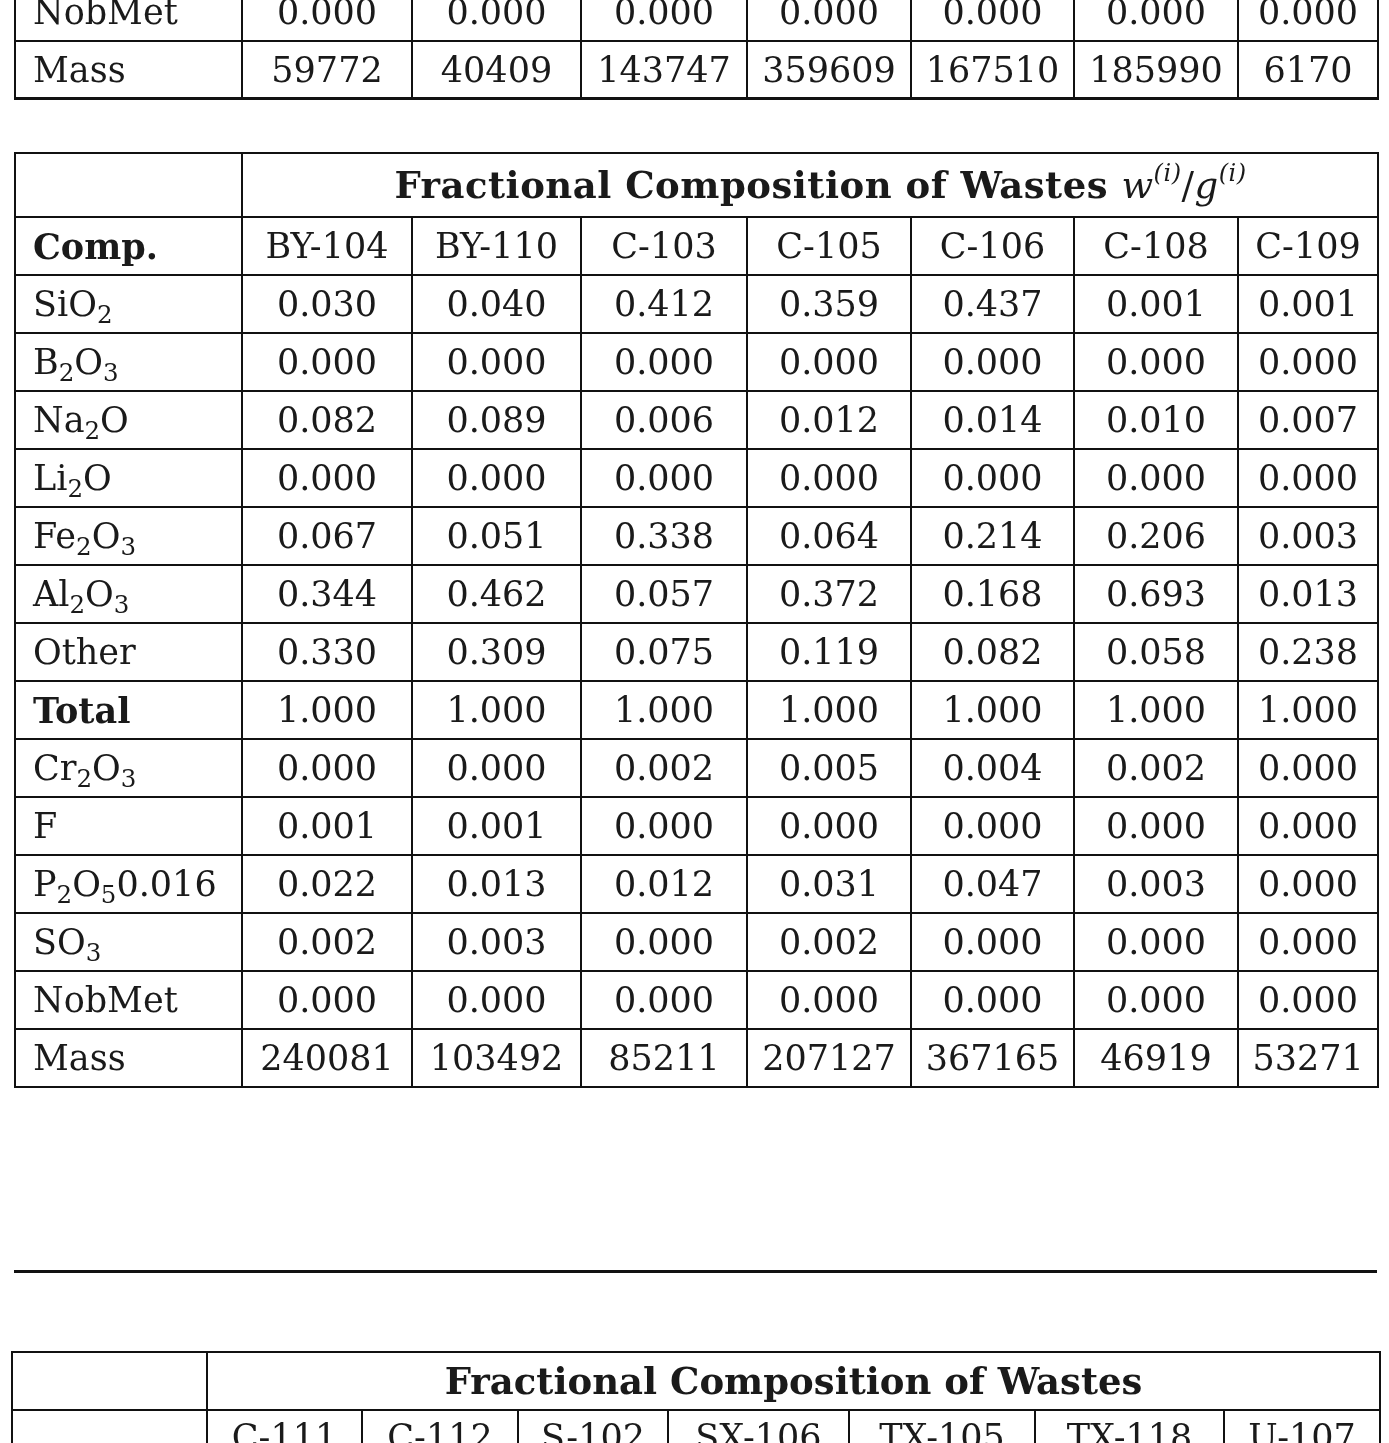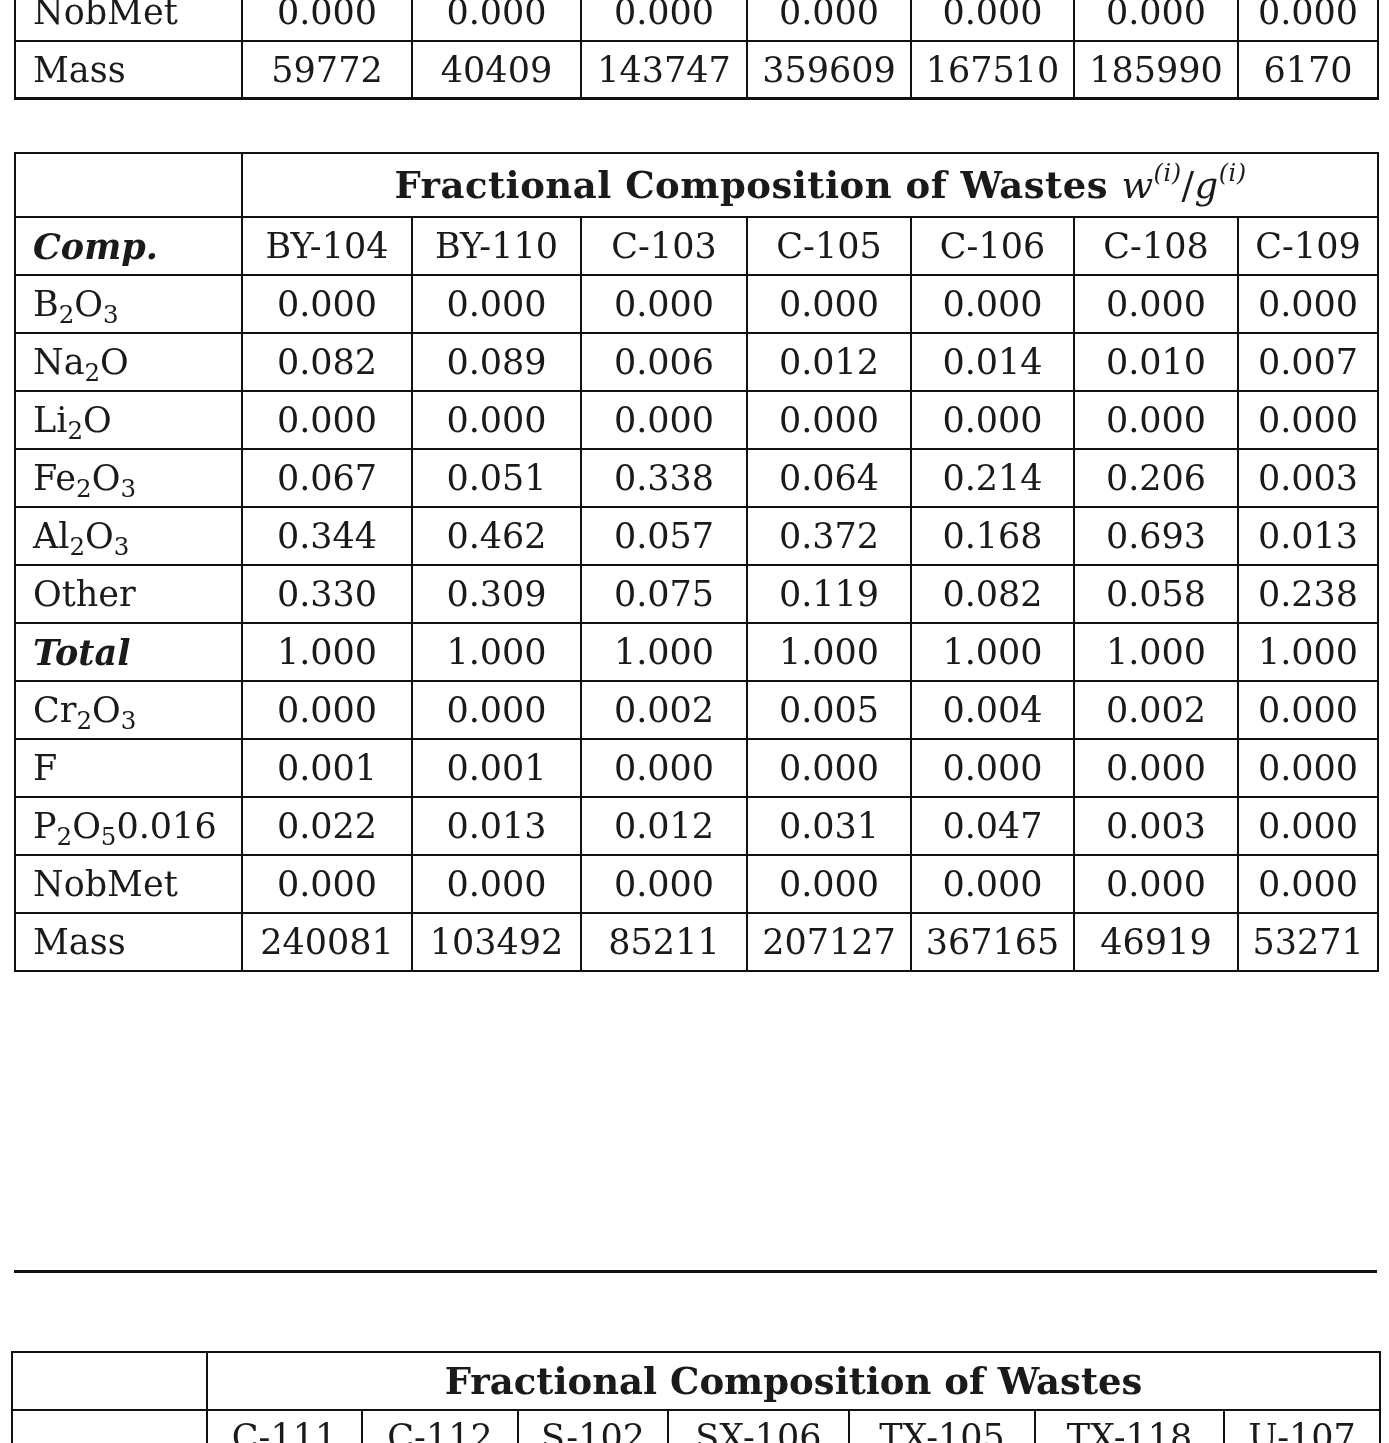--- a/index.html
+++ b/index.html
@@ -12,21 +12,21 @@
   td, th {
     border: 2px solid #111;
     font-size: 35px;
     font-weight: normal;
     padding: 0;
     text-align: center;
     white-space: nowrap;
     overflow: hidden;
   }
   td.lab { text-align: left; padding-left: 17px; }
-  .bold { font-weight: bold; font-style: italic; }
+  .bold { font-weight: bold; }
   sub { font-size: 0.7em; vertical-align: -0.3em; line-height: 0; }
   sup { font-size: 0.65em; vertical-align: 0.7em; line-height: 0; }
   .math { font-style: italic; }
   .rule { position: absolute; height: 3px; background: #111; }
 
   
   #t1 { left: 14px; top: -18px; width: 1363px; }
   #t1 td { height: 56px; }
 
   
@@ -106,20 +106,30 @@
     <td>BY-110</td>
     <td>C-103</td>
     <td>C-105</td>
     <td>C-106</td>
     <td>C-108</td>
     <td>C-109</td>
   </tr>
   </tbody>
     <tbody id="t2-body">
       <tr>
+        <td class="lab"><span>SiO</span><sub>2</sub></td>
+        <td>0.030</td>
+        <td>0.040</td>
+        <td>0.412</td>
+        <td>0.359</td>
+        <td>0.437</td>
+        <td>0.001</td>
+        <td>0.001</td>
+      </tr>
+      <tr>
         <td class="lab"><span>B</span><sub>2</sub><span>O</span><sub>3</sub></td>
         <td>0.000</td>
         <td>0.000</td>
         <td>0.000</td>
         <td>0.000</td>
         <td>0.000</td>
         <td>0.000</td>
         <td>0.000</td>
       </tr>
       <tr>
@@ -203,20 +213,30 @@
         <td>0.000</td>
       </tr>
       <tr>
         <td class="lab"><span>P</span><sub>2</sub><span>O</span><sub>5</sub><span>0.016</span></td>
         <td>0.022</td>
         <td>0.013</td>
         <td>0.012</td>
         <td>0.031</td>
         <td>0.047</td>
         <td>0.003</td>
+        <td>0.000</td>
+      </tr>
+      <tr>
+        <td class="lab"><span>SO</span><sub>3</sub></td>
+        <td>0.002</td>
+        <td>0.003</td>
+        <td>0.000</td>
+        <td>0.002</td>
+        <td>0.000</td>
+        <td>0.000</td>
         <td>0.000</td>
       </tr>
       <tr>
         <td class="lab"><span>NobMet</span></td>
         <td>0.000</td>
         <td>0.000</td>
         <td>0.000</td>
         <td>0.000</td>
         <td>0.000</td>
         <td>0.000</td>

